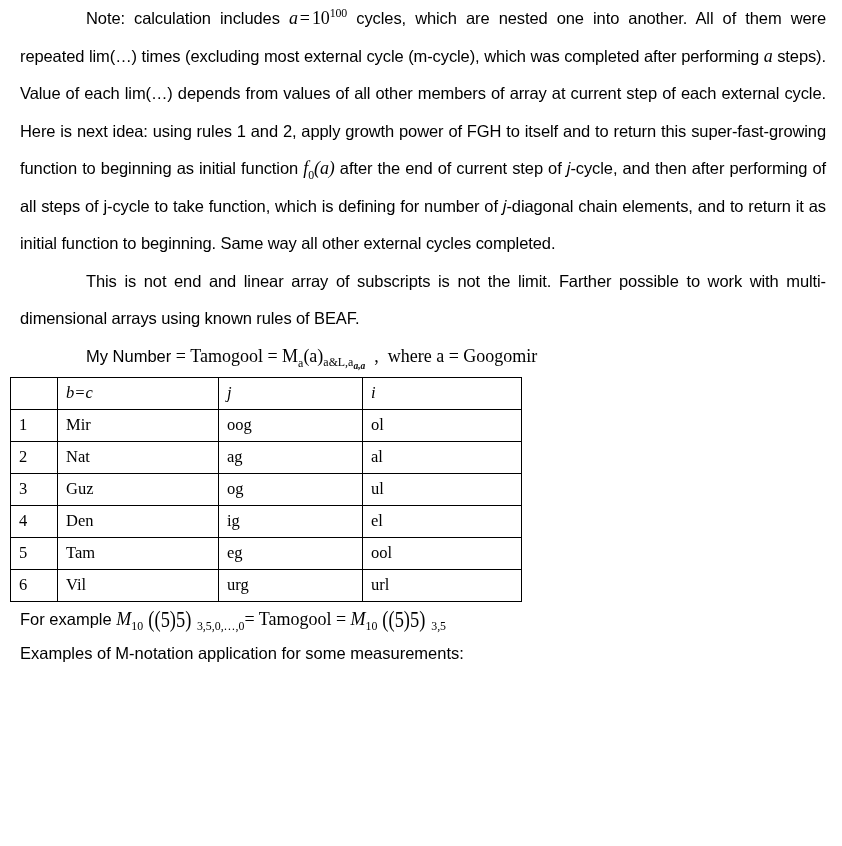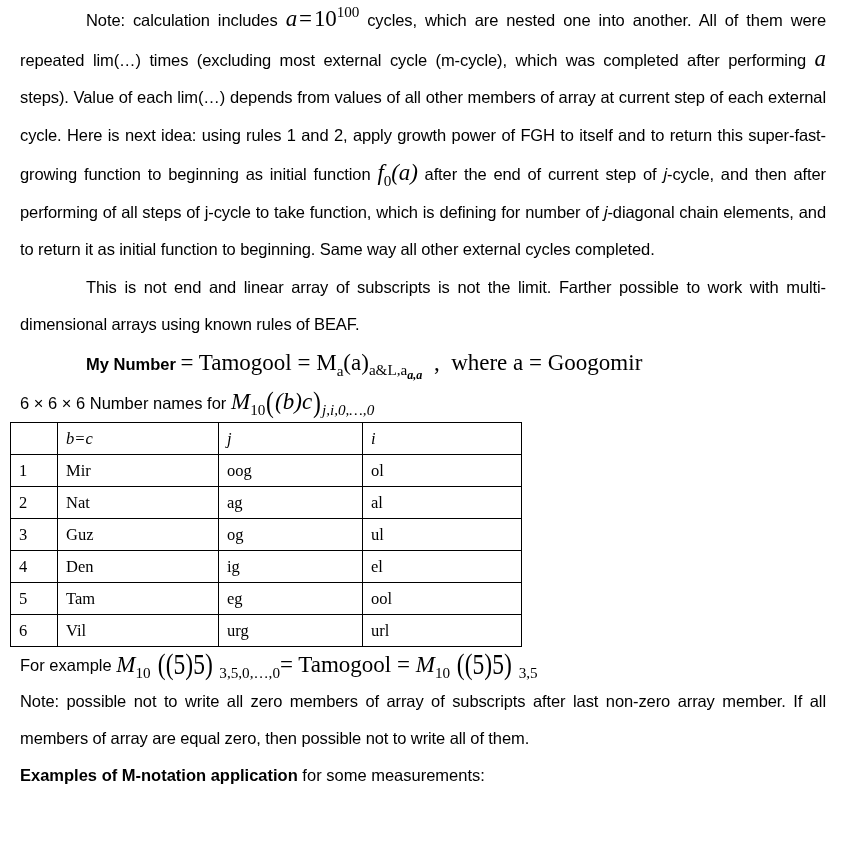--- a/index.html
+++ b/index.html
@@ -50,21 +50,21 @@
     padding: 0 0 0 20px;
     white-space: nowrap;
   }
   .line.center-ish {
     padding-left: 86px;
   }
 
   
   .mth {
     font-family: "Liberation Serif", serif;
-    font-size: 23px;
+    font-size: 18px;
     white-space: nowrap;
   }
   .mth i, .it {
     font-style: italic;
   }
   .up {
     font-style: normal;
   }
   sup.s {
     font-size: 0.66em;
@@ -76,21 +76,21 @@
     vertical-align: sub;
     line-height: 0;
   }
   sub.s sub.s { font-size: 0.80em; font-weight: bold; }
   .bigpar {
     font-size: 1.28em;
     display: inline-block;
     transform: scaleX(0.80);
     vertical-align: -0.09em;
   }
-  .bold { font-weight: bold; }
+  .bold { font-weight: normal; }
   .eq { padding: 0 2px; }
 
   
   .tbl-wrap {
     padding-left: 10px;
     padding-top: 2px;
   }
   table.names {
     border-collapse: collapse;
     width: 511px;
@@ -125,21 +125,20 @@
 <div class="page">
 
   <p class="para indent"><span>Note: calculation includes </span><span class="mth"><i>a</i><span class="eq">=</span><span>10</span><sup class="s">100</sup></span><span> cycles, which are nested one into another. All of them were repeated lim(…) times (excluding most external cycle (m-cycle), which was completed after performing </span><span class="mth"><i>a</i></span><span> steps).  Value of each lim(…) depends from values of all other members of array at current step of each external cycle. Here is next idea: using rules 1 and 2, apply growth power of FGH to itself and to return this super-fast-growing function to beginning as initial function </span><span class="mth"><i>f</i><sub class="s">0</sub><i>(a)</i></span><span> after the end of current step of    </span><span class="it">j</span><span>-cycle, and then after performing of all steps of j-cycle to take function, which is defining for number of </span><span class="it">j</span><span>-diagonal chain elements, and to return it as initial function to beginning. Same way all other external cycles completed.</span></p>
 
   <p class="para indent lastline-left">This is not end and linear array of subscripts is not the limit. Farther possible to work with multi-dimensional arrays using known rules of BEAF.</p>
 
 
 
   <div class="line center-ish"><span class="bold">My Number</span> <span class="mth"><span>= Tamogool =</span> <span class="up">M</span><sub class="s">a</sub><span class="up">(a)</span><sub class="s"><span>a&amp;L,a</span><sub class="s it">a,a</sub></sub> &nbsp;<span>,</span> &nbsp;<span>where a = Googomir</span></span></div>
 
-  <div class="line tight mt2"><span>6 × 6 × 6 Number names for </span><span class="mth"><i>M</i><sub class="s">10</sub><span class="bigpar">(</span><i>(b)</i><i>c</i><span class="bigpar">)</span><sub class="s it">j,i,0,…,0</sub></span></div>
 
   <div class="tbl-wrap">
     <table class="names">
       <colgroup>
           <col class="c0">
           <col class="c1">
           <col class="c2">
           <col class="c3">
         </colgroup>
       <tbody>
@@ -184,17 +183,16 @@
           <td>Vil</td>
           <td>urg</td>
           <td>url</td>
         </tr>
       </tbody>
     </table>
   </div>
 
   <div class="line tight"><span>For example </span><span class="mth"><i>M</i><sub class="s">10</sub><span class="bigpar">((5)5)</span><sub class="s">3,5,0,…,0</sub><span>= Tamogool = </span> <i>M</i><sub class="s">10</sub><span class="bigpar">((5)5)</span><sub class="s">3,5</sub></span></div>
 
-  <p class="para lastline-left">Note: possible not to write all zero members of array of subscripts after last non-zero array member. If all members of array are equal zero, then possible not to write all of them.</p>
 
   <div class="line tight"><span class="bold">Examples of M-notation application</span><span> for some measurements:</span></div>
 
 </div>
 
 </body></html>

